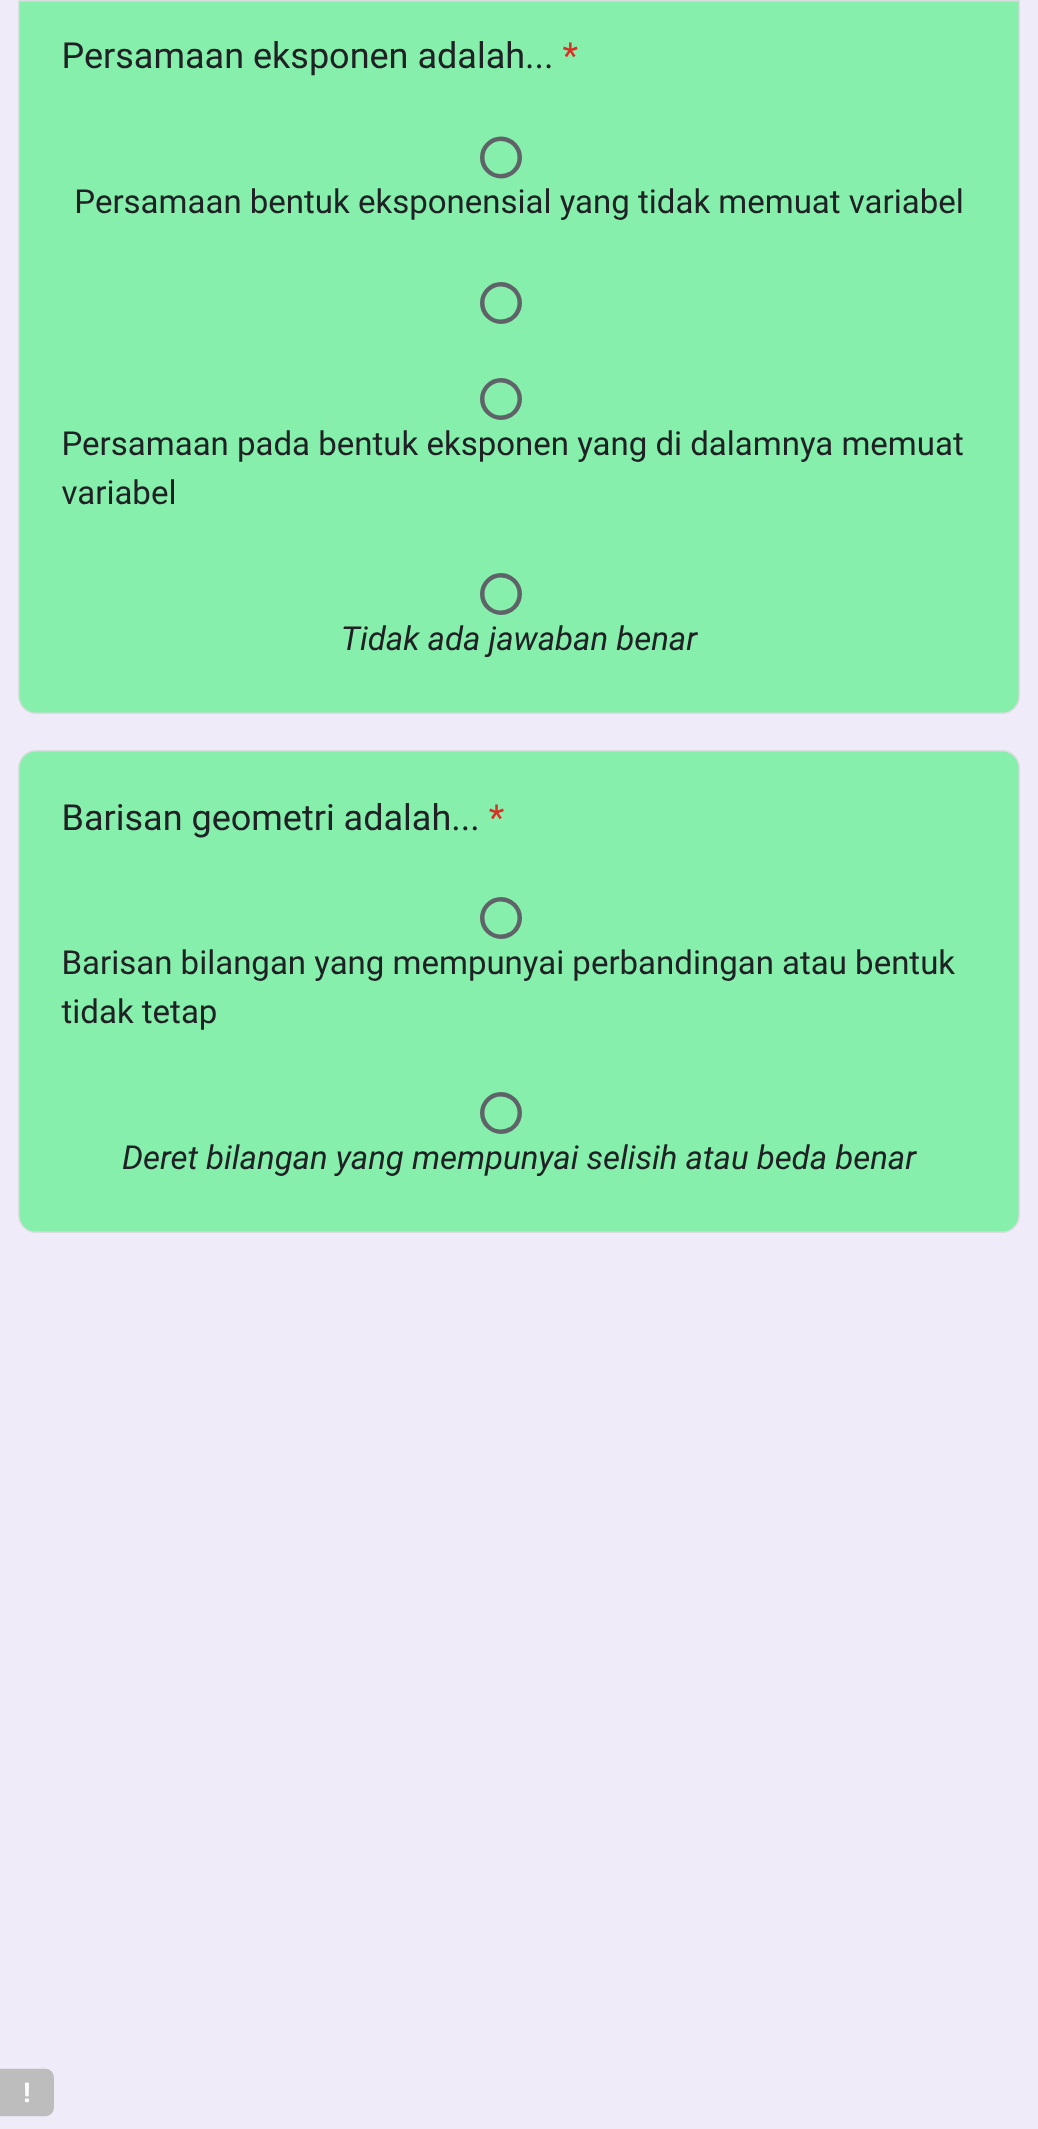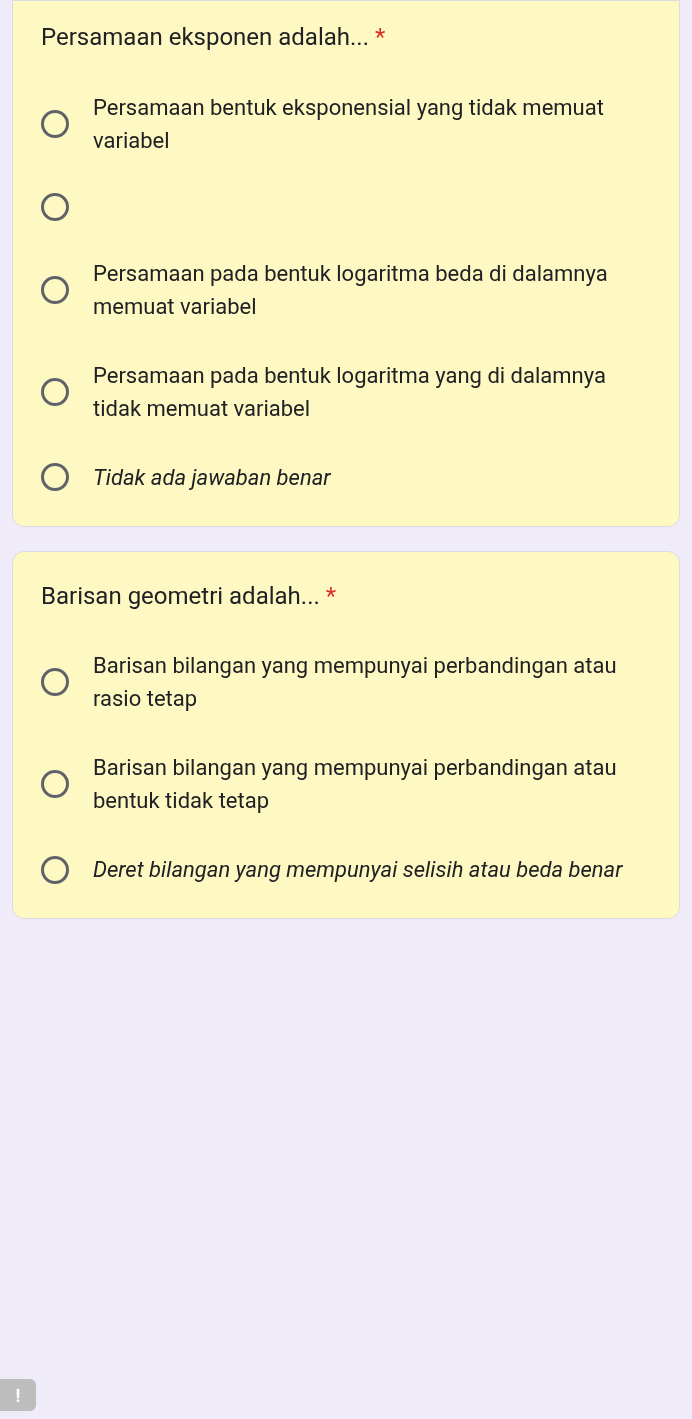--- a/index.html
+++ b/index.html
@@ -3,21 +3,21 @@
 <meta charset="utf-8">
 <style>
   * { box-sizing: border-box; margin: 0; padding: 0; }
   body {
     font-family: Roboto, Arial, sans-serif;
     background: #f0ebf8;
     width: 692px;
     padding: 0 12px;
   }
   .card {
-    background: #fef9c3;
+    background: #86efac;
     border-radius: 12px;
     border: 1px solid #dadce0;
     margin-bottom: 24px;
     padding: 28px 28px 32px 28px;
   }
   .card.first {
     border-top-left-radius: 0;
     border-top-right-radius: 0;
     padding-top: 20px;
   }
@@ -28,20 +28,21 @@
     margin-bottom: 36px;
   }
   .required {
     color: #d93025;
   }
   .option {
     display: flex;
     align-items: center;
     margin-bottom: 36px;
     cursor: pointer;
+    flex-direction: column;
   }
   .option:last-child { margin-bottom: 0; font-style: italic; }
   .radio {
     flex: 0 0 28px;
     width: 28px;
     height: 28px;
     border: 3px solid #5f6368;
     border-radius: 50%;
     margin-right: 24px;
   }
@@ -77,40 +78,32 @@
   </div>
   <div class="option">
     <div class="radio"></div>
     <div class="option-label">Persamaan bentuk eksponensial yang tidak memuat variabel</div>
   </div>
   <div class="option">
     <div class="radio"></div>
   </div>
   <div class="option">
     <div class="radio"></div>
-    <div class="option-label">Persamaan pada bentuk logaritma beda di dalamnya memuat variabel</div>
-  </div>
-  <div class="option">
-    <div class="radio"></div>
-    <div class="option-label">Persamaan pada bentuk logaritma yang di dalamnya tidak memuat variabel</div>
+    <div class="option-label">Persamaan pada bentuk eksponen yang di dalamnya memuat variabel</div>
   </div>
   <div class="option">
     <div class="radio"></div>
     <div class="option-label">Tidak ada jawaban benar</div>
   </div>
 </div>
 
 <div class="card">
   <div class="question-title">
     <span>Barisan geometri adalah...</span>
     <span class="required">*</span>
-  </div>
-  <div class="option">
-    <div class="radio"></div>
-    <div class="option-label">Barisan bilangan yang mempunyai perbandingan atau rasio tetap</div>
   </div>
   <div class="option">
     <div class="radio"></div>
     <div class="option-label">Barisan bilangan yang mempunyai perbandingan atau bentuk tidak tetap</div>
   </div>
   <div class="option">
     <div class="radio"></div>
     <div class="option-label">Deret bilangan yang mempunyai selisih atau beda benar</div>
   </div>
 </div>

